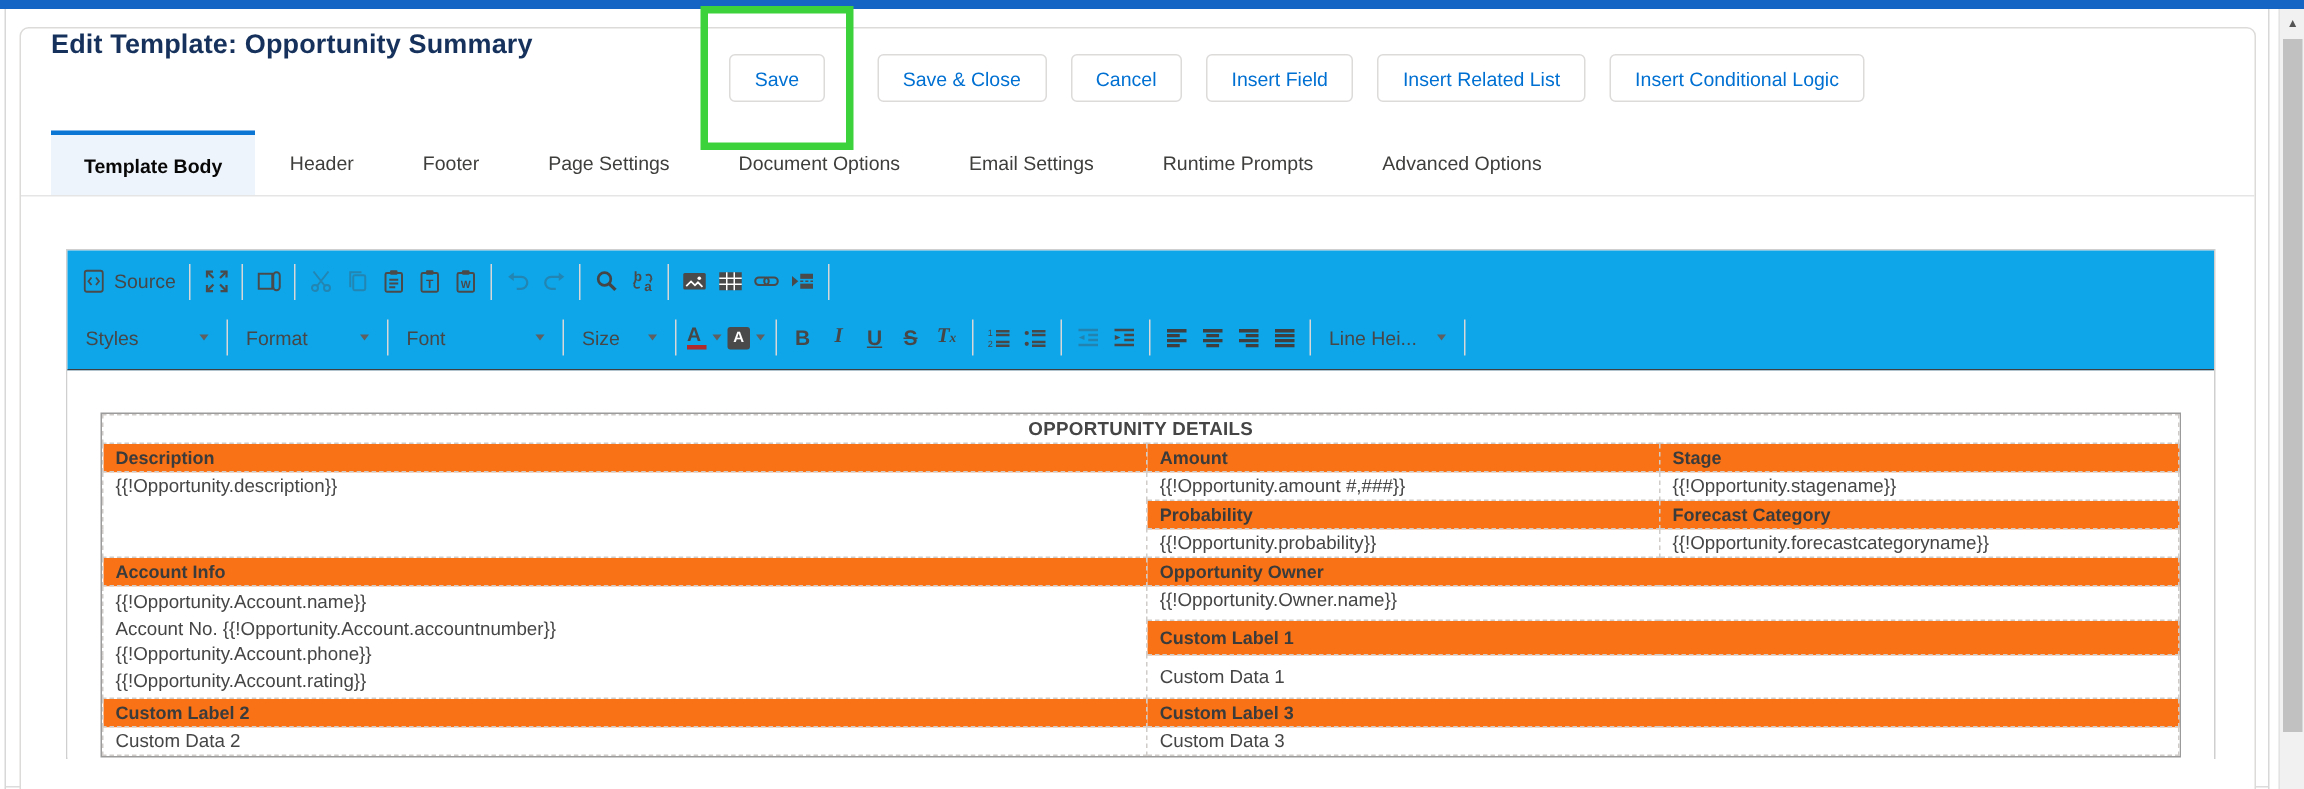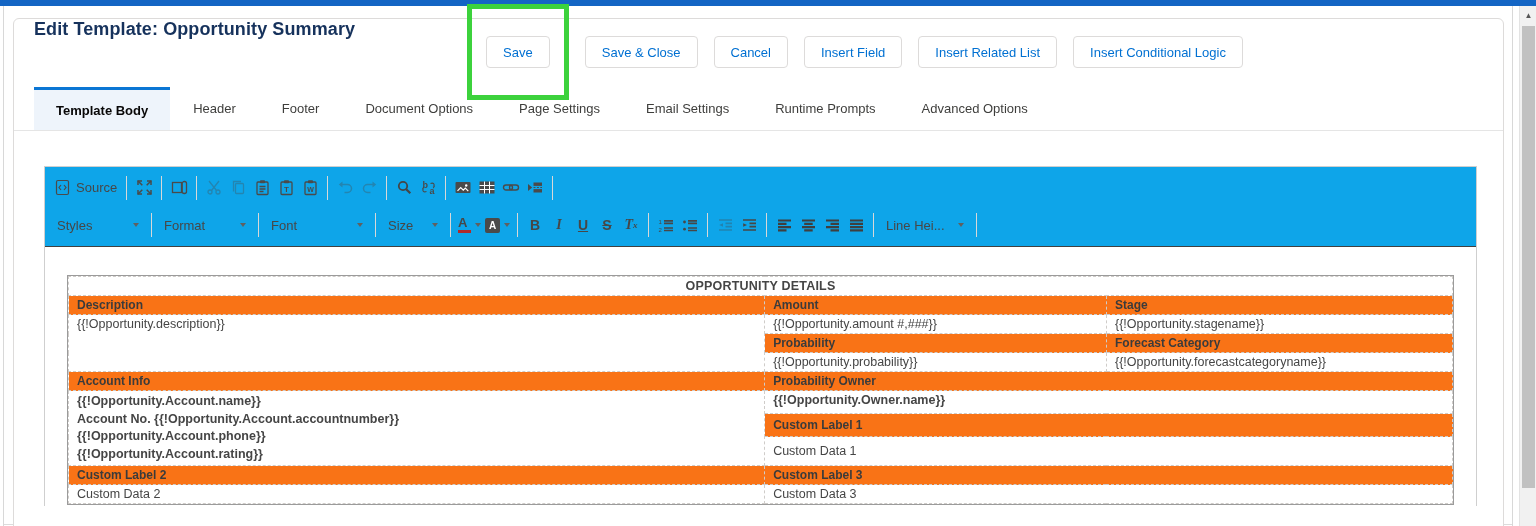--- a/index.html
+++ b/index.html
@@ -66,21 +66,21 @@
   
   .content { padding:28px 22px 30px; background:#fff; }
   .tbl-wrap { border:1px solid #9b9b9b; }
   .doc-table { border-collapse:collapse; width:100%; table-layout:fixed; }
   .doc-table td, .doc-table th { border:1px dashed #cfccc9; vertical-align:top; }
   .doc-table th { text-align:left; background:#f97316; color:#3b3b3b; font-size:12px; font-weight:bold; padding:2px 8px; height:19px; }
   .doc-table td { background:#fff; color:#454545; font-size:12.5px; padding:2px 8px; height:19px; }
   .banner { background:#29a8e0; color:#fff; text-align:center; font-size:13px; font-weight:600; height:21px;
             letter-spacing:.2px; border:1px solid #9b9b9b; padding:2px 0; }
   .acct-cell div { line-height:17.5px; }
-  .row-owner td { height:22px;font-weight:bold; } .row-cl1 th { height:22px; } .row-cd1 td { height:27px; vertical-align:middle; }
+  .row-owner td { height:22px; } .row-cl1 th { height:22px; } .row-cd1 td { height:27px; vertical-align:middle; }
 </style>
 </head>
 <body>
 
 <div class="screen">
   <div class="top-strip"></div>
   <div class="frame-left"></div>
   <div class="frame-right"></div>
   <div class="frame-bottom"></div>
 
@@ -102,22 +102,22 @@
         <button class="btn">Insert Field</button>
         <button class="btn">Insert Related List</button>
         <button class="btn">Insert Conditional Logic</button>
       </div>
     </div>
 
     <div class="tabs-row">
       <div class="tab active">Template Body</div>
       <div class="tab">Header</div>
       <div class="tab">Footer</div>
+      <div class="tab">Page Settings</div>
       <div class="tab">Document Options</div>
-      <div class="tab">Page Settings</div>
       <div class="tab">Email Settings</div>
       <div class="tab">Runtime Prompts</div>
       <div class="tab">Advanced Options</div>
     </div>
 
     <div class="editor">
       <div class="toolbar">
 
         <div class="tb-row">
           <span class="tbtn" style="min-width:auto;padding:0 4px;">
@@ -375,21 +375,21 @@
             <tr>
               <th>Probability</th>
               <th>Forecast Category</th>
             </tr>
             <tr>
               <td>{{!Opportunity.probability}}</td>
               <td>{{!Opportunity.forecastcategoryname}}</td>
             </tr>
             <tr>
               <th>Account Info</th>
-              <th colspan="2">Probability Owner</th>
+              <th colspan="2">Opportunity Owner</th>
             </tr>
             <tr class="row-owner">
               <td rowspan="3" class="acct-cell">
                 <div>{{!Opportunity.Account.name}}</div>
                 <div>Account No. {{!Opportunity.Account.accountnumber}}</div>
                 <div>{{!Opportunity.Account.phone}}</div>
                 <div>{{!Opportunity.Account.rating}}</div>
               </td>
               <td colspan="2">{{!Opportunity.Owner.name}}</td>
             </tr>

